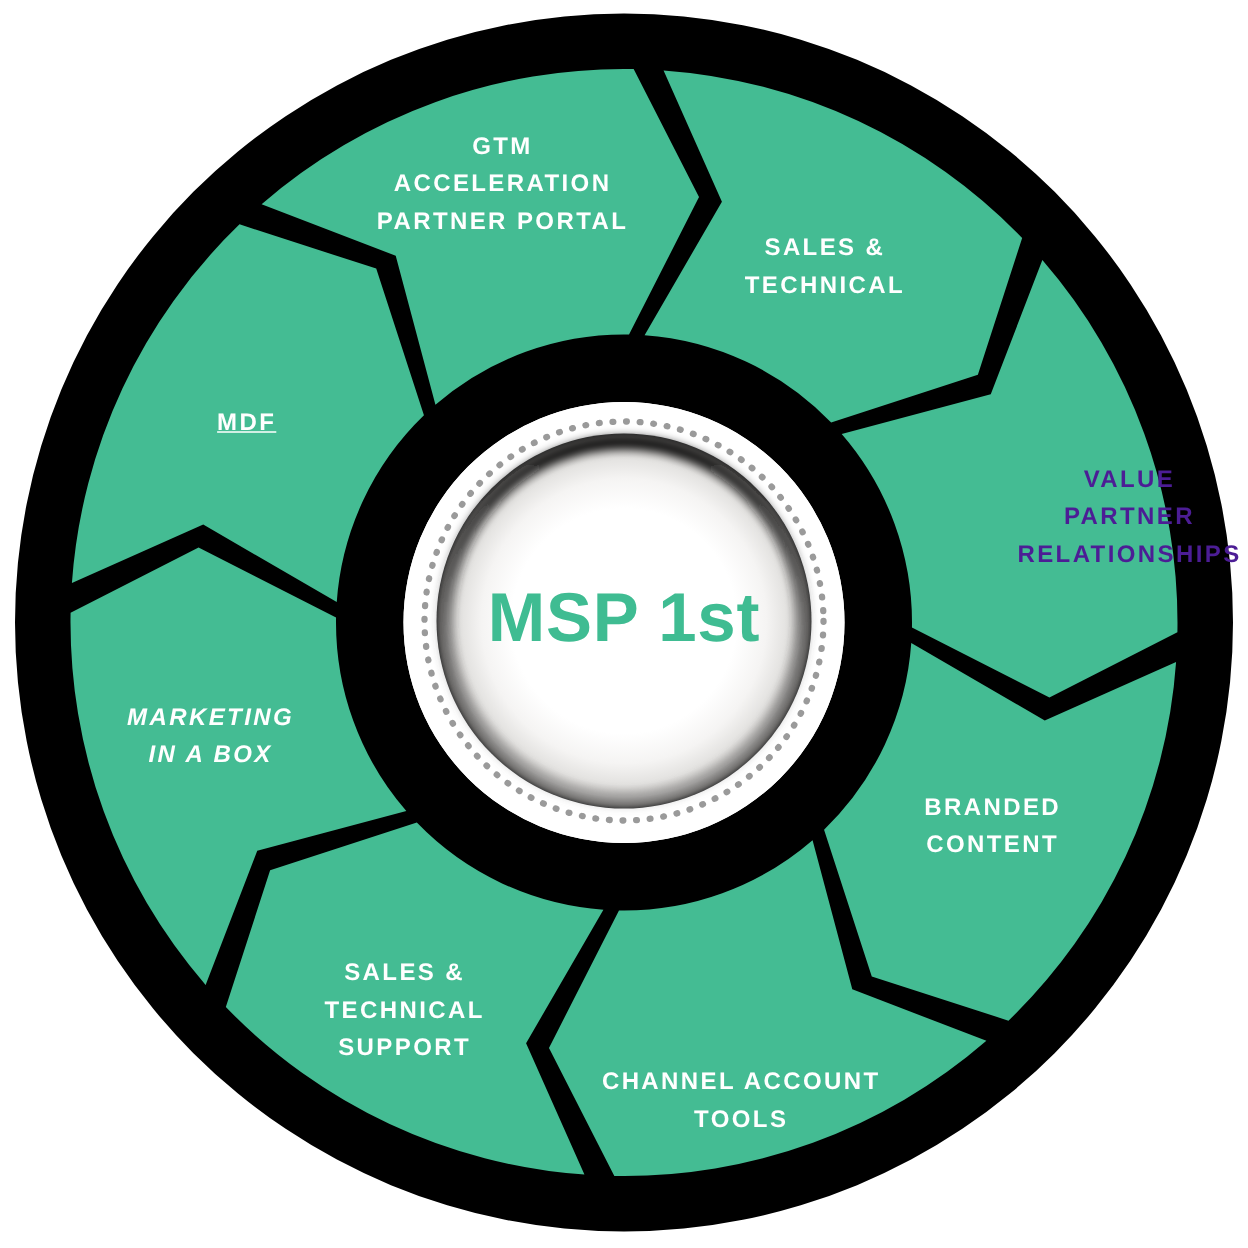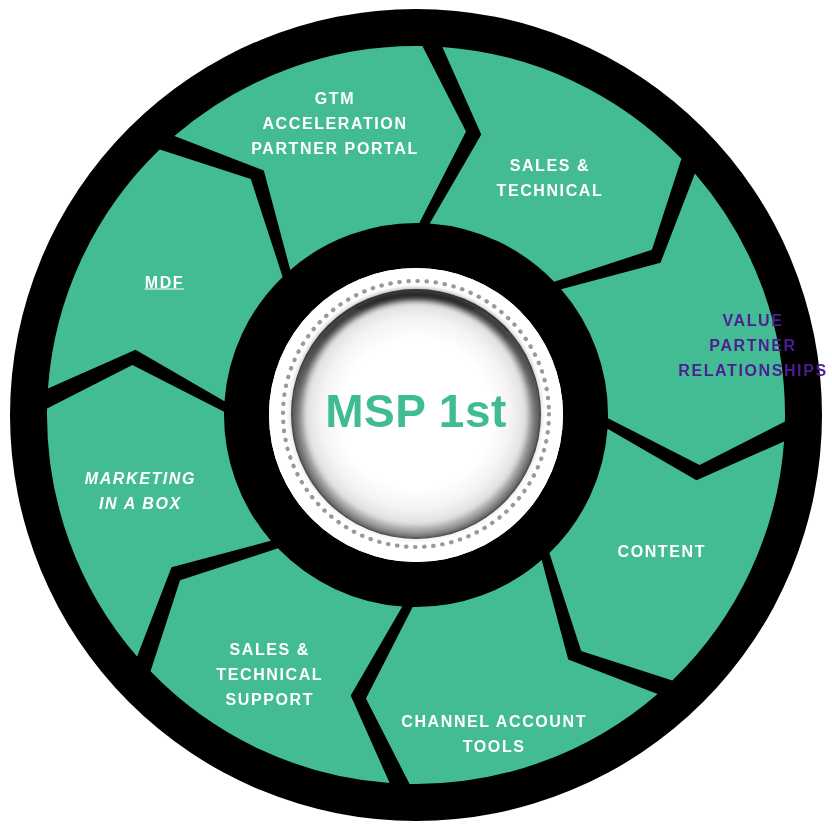--- a/index.html
+++ b/index.html
@@ -80,20 +80,21 @@
       <div class="seg-label" style="left: 549.94px; top: 178.26px; color: rgb(255, 255, 255);">
         <div>SALES &amp;</div>
         <div>TECHNICAL</div>
       </div>
       <div class="seg-label" style="left: 753px; top: 332.69px; color: #4c1d95; margin-top: 12px;">
         <div>VALUE</div>
         <div>PARTNER</div>
         <div>RELATIONSHIPS</div>
       </div>
       <div class="seg-label" style="left: 661.77px; top: 551.23px; color: rgb(255, 255, 255);">
+        <div>BRANDED</div>
         <div>CONTENT</div>
       </div>
       <div class="seg-label" style="left: 494.16px; top: 734px; color: rgb(255, 255, 255);">
         <div>CHANNEL ACCOUNT</div>
         <div>TOOLS</div>
       </div>
       <div class="seg-label" style="left: 269.75px; top: 673.5px; color: rgb(255, 255, 255);">
         <div>SALES &amp;</div>
         <div>TECHNICAL</div>
         <div>SUPPORT</div>

